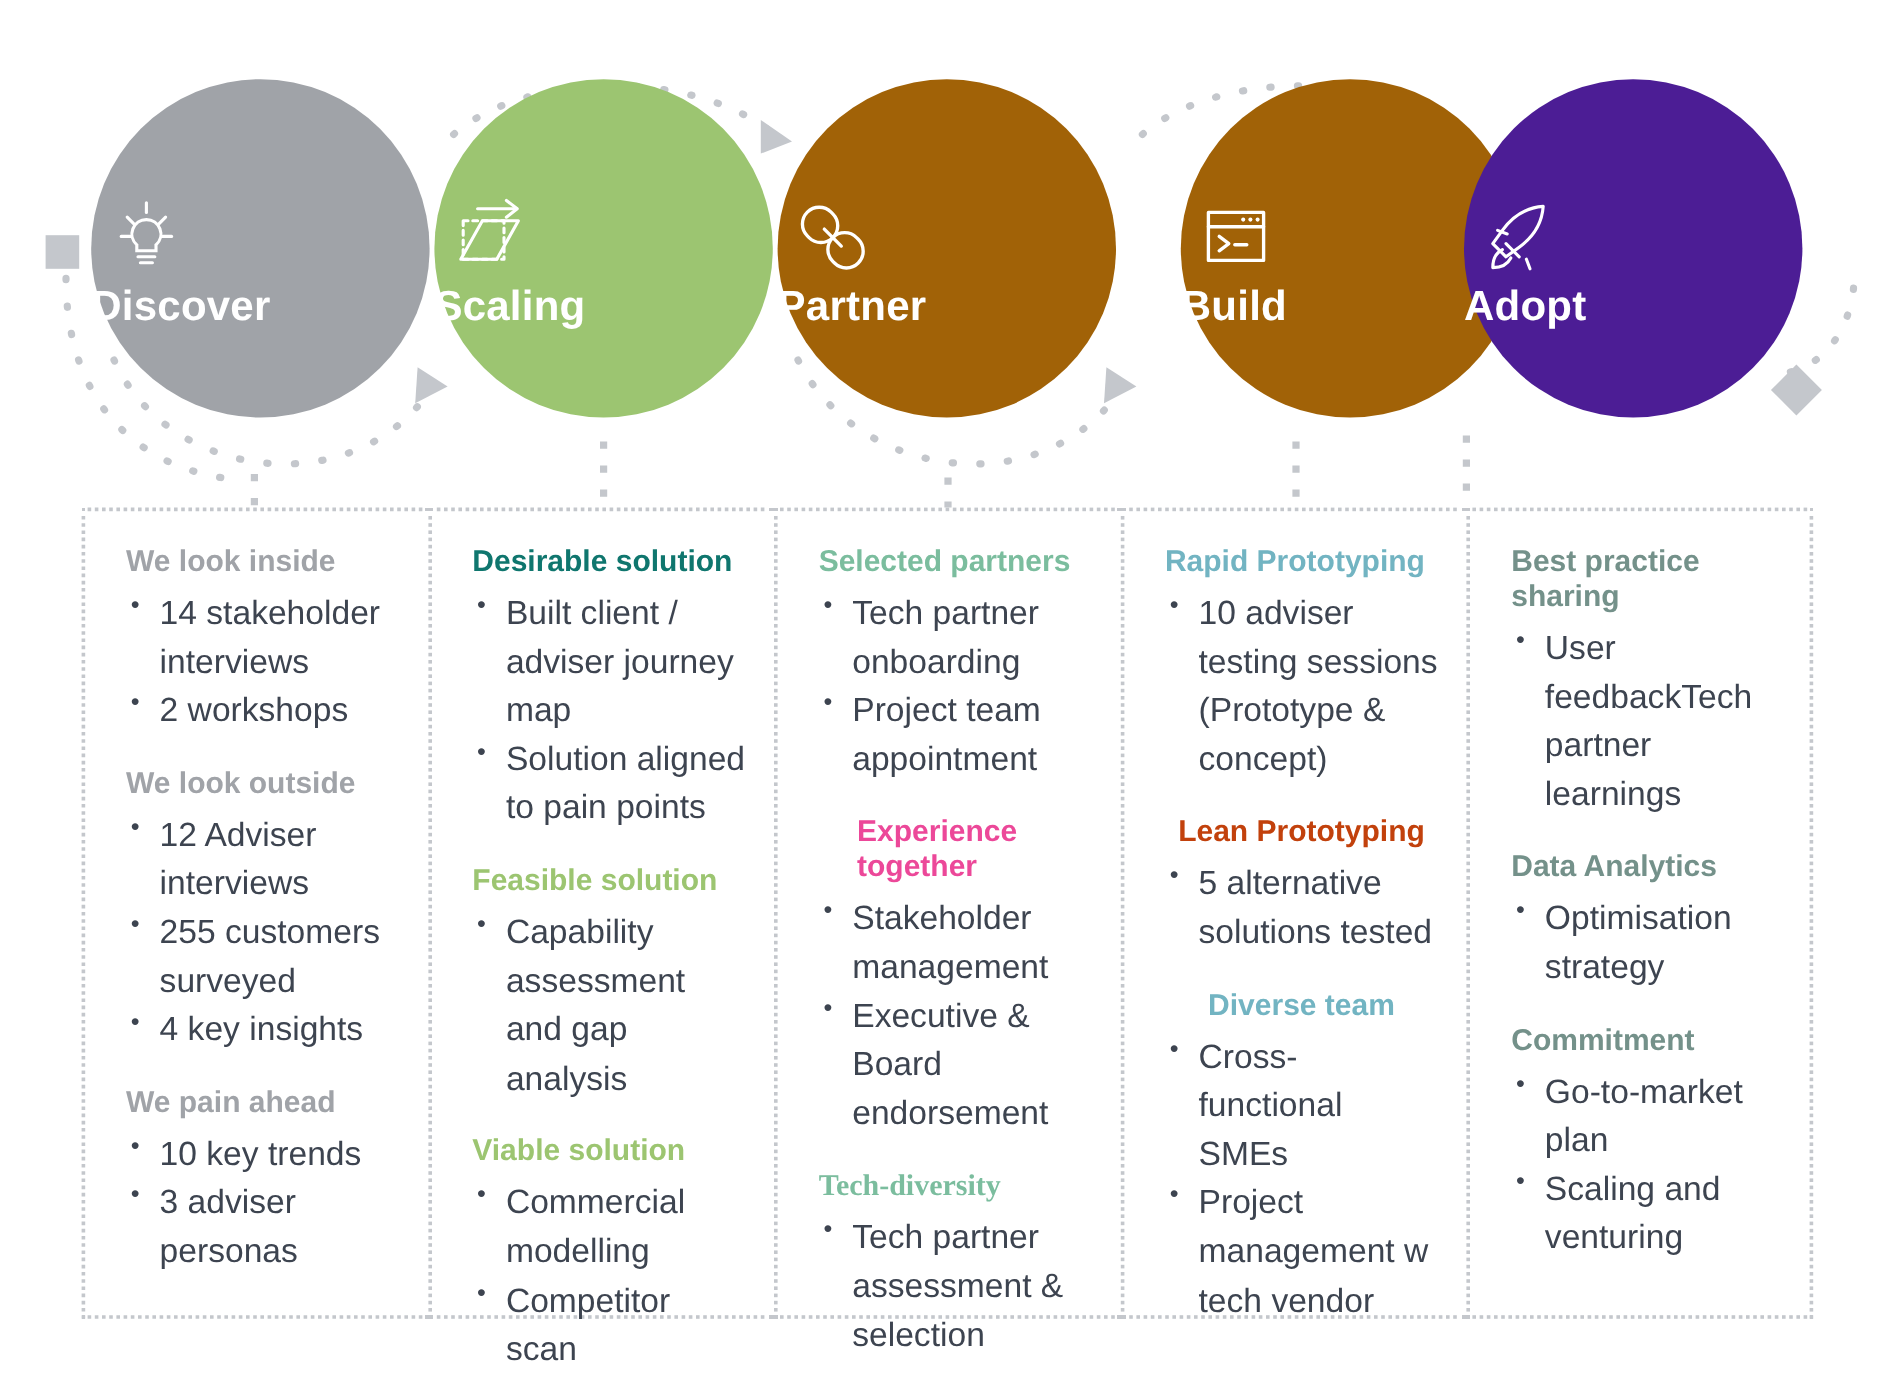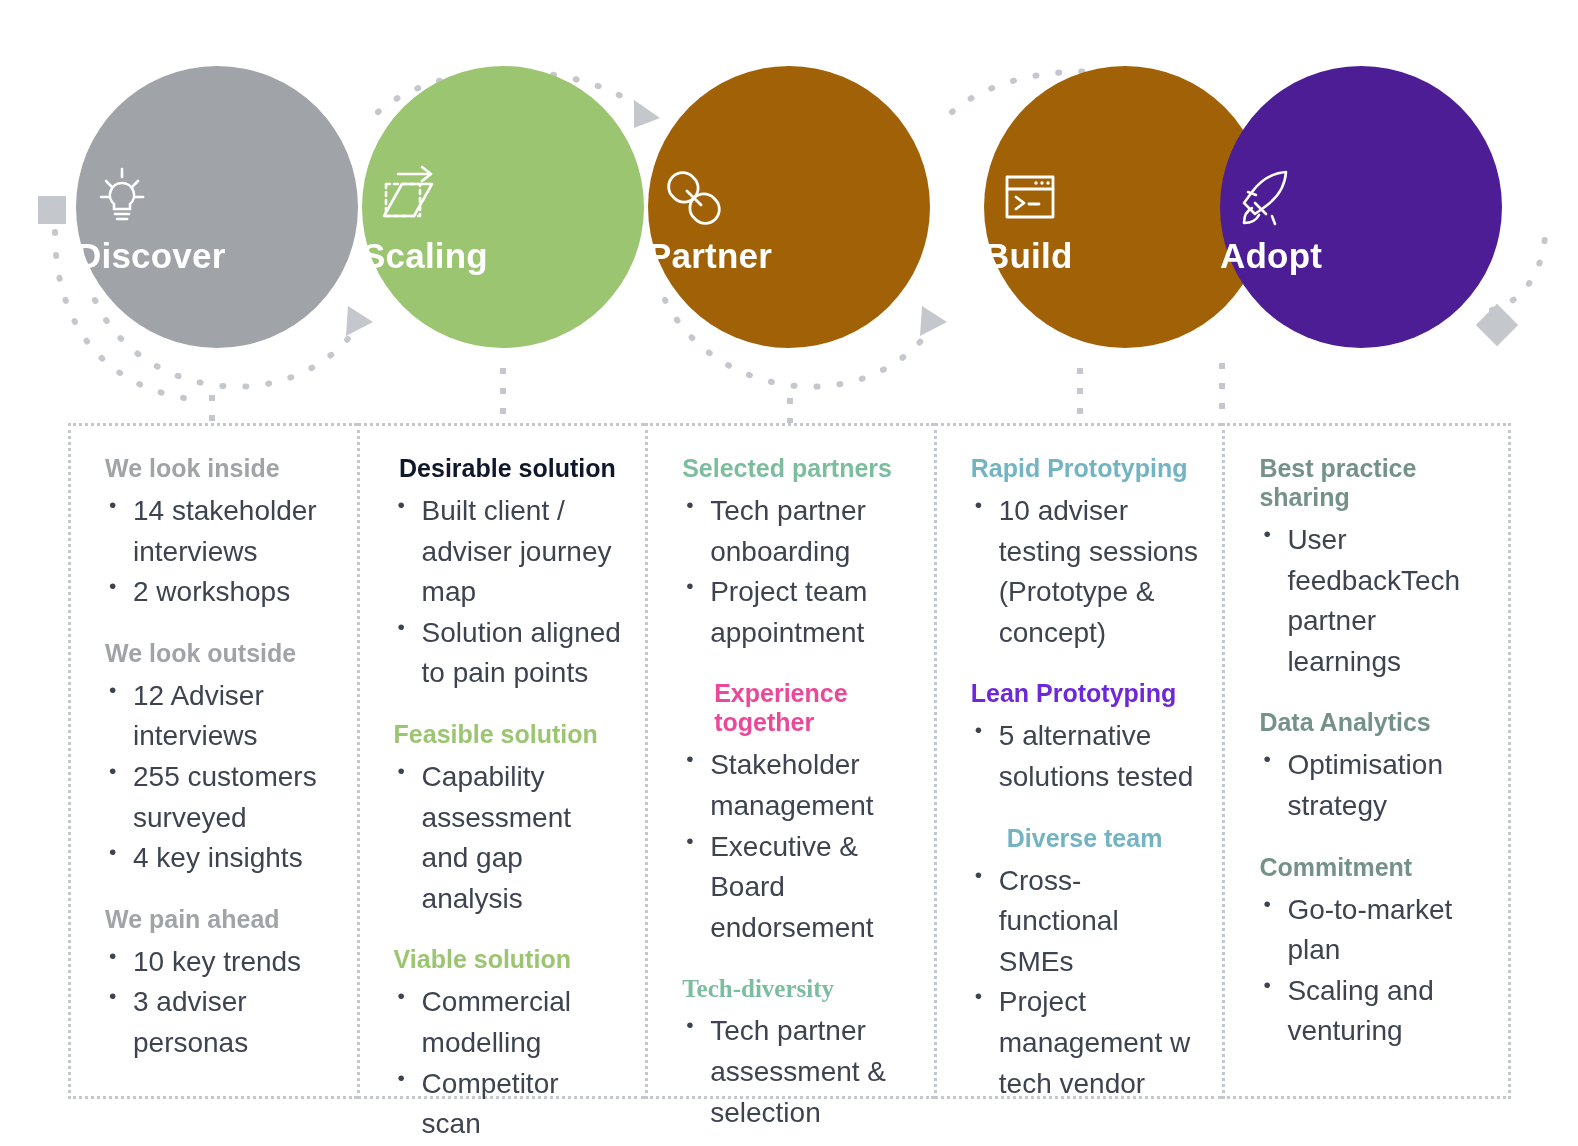--- a/index.html
+++ b/index.html
@@ -263,21 +263,21 @@
         <div class="grp-title" style="color:#a0a3a8;">We pain ahead</div>
         <ul class="bullets">
           <li>10 key trends</li>
           <li>3 adviser personas</li>
         </ul>
       </div>
     </div>
 
     <div class="col">
       <div class="grp">
-        <div class="grp-title" style="color:#0f172a;text-align:center;">Desirable solution</div>
+        <div class="grp-title" style="color:#0f766e;">Desirable solution</div>
         <ul class="bullets">
           <li>Built client / adviser journey map</li>
           <li>Solution aligned to pain points</li>
         </ul>
       </div>
       <div class="grp">
         <div class="grp-title" style="color:#9cc571;">Feasible solution</div>
         <ul class="bullets">
           <li>Capability assessment and gap analysis</li>
         </ul>
@@ -315,21 +315,21 @@
     </div>
 
     <div class="col">
       <div class="grp">
         <div class="grp-title" style="color:#72b4c2;">Rapid Prototyping</div>
         <ul class="bullets">
           <li>10 adviser testing sessions (Prototype &amp; concept)</li>
         </ul>
       </div>
       <div class="grp">
-        <div class="grp-title" style="color:#6d28d9;">Lean Prototyping</div>
+        <div class="grp-title" style="color:#c2410c;text-align:center;">Lean Prototyping</div>
         <ul class="bullets">
           <li>5 alternative solutions tested</li>
         </ul>
       </div>
       <div class="grp">
         <div class="grp-title" style="color:#72b4c2;text-align:center;">Diverse team</div>
         <ul class="bullets">
           <li>Cross-functional SMEs</li>
           <li>Project management w tech vendor</li>
         </ul>

